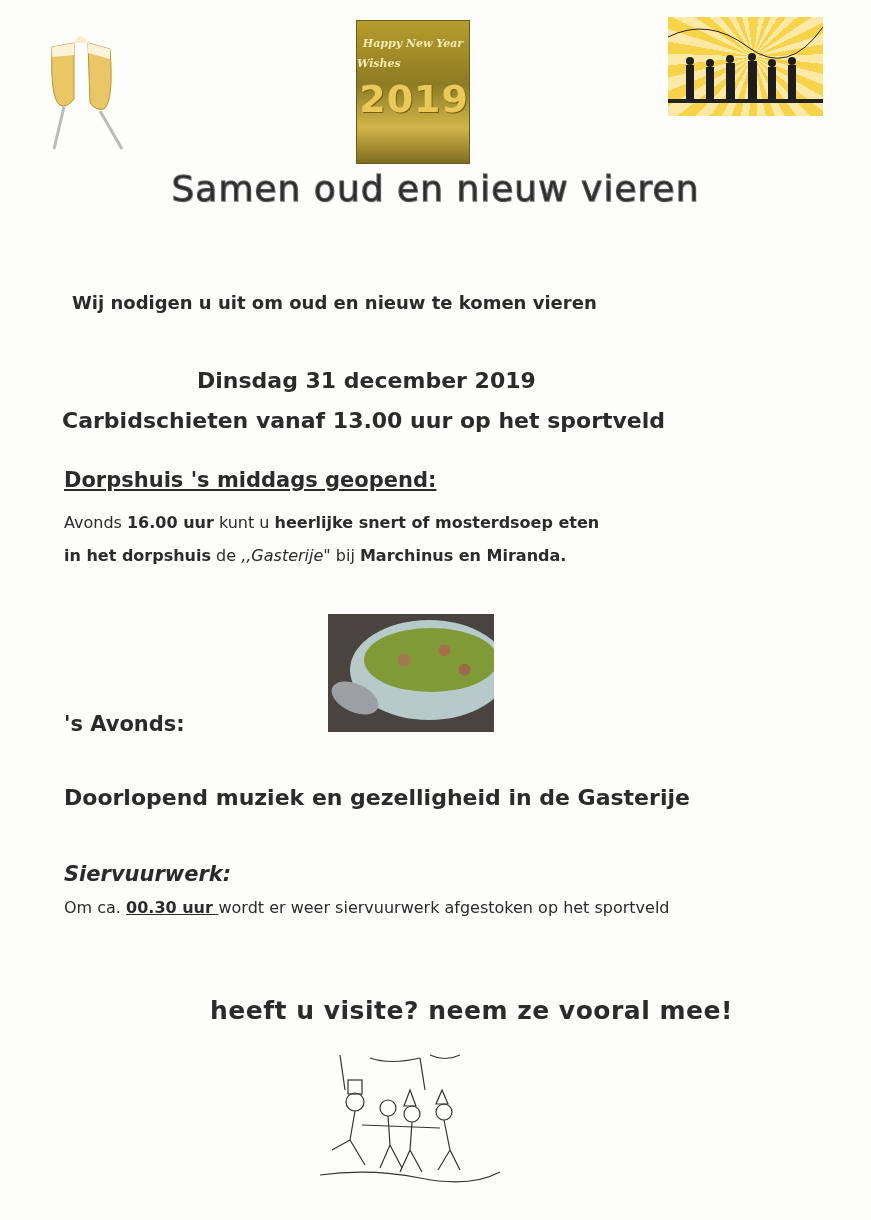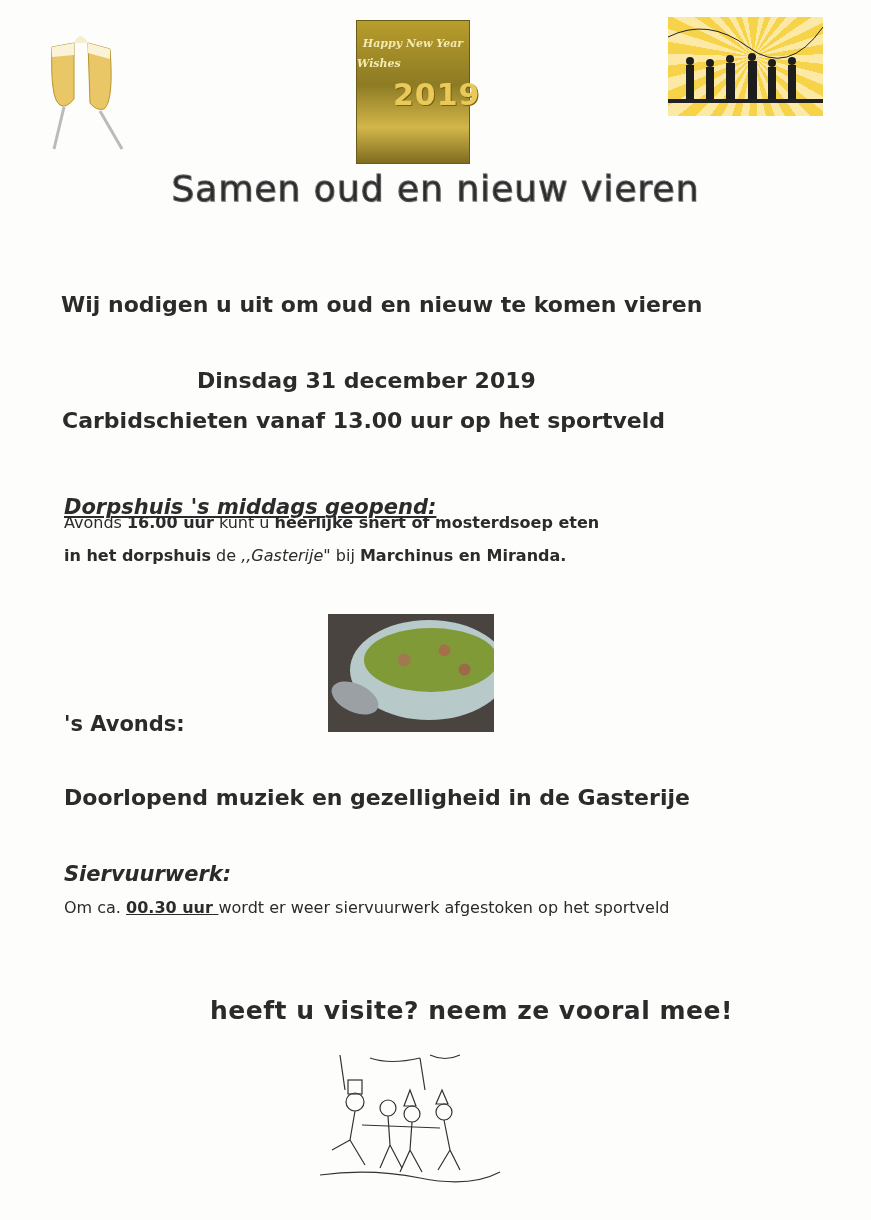--- a/index.html
+++ b/index.html
@@ -5,39 +5,39 @@
     * { box-sizing: border-box; margin: 0; padding: 0; }
     html, body { width: 871px; height: 1220px; background: #fdfdfc; overflow: hidden; }
     body { position: relative; font-family: "DejaVu Sans", sans-serif; color: #2b2b2b; }
     .abs { position: absolute; }
 
     
     .glasses { left: 44px; top: 25px; width: 92px; height: 126px; }
     .card2019 { left: 356px; top: 20px; width: 114px; height: 144px; background: linear-gradient(180deg,#b79d2c 0%,#8d7b24 45%,#d3b64a 75%,#7e6d1f 100%); border: 1px solid #6b5a1a; }
     .card2019 .t1 { position:absolute; left:0; right:0; top:16px; text-align:center; font-family:"DejaVu Serif",serif; font-style:italic; font-weight:bold; font-size:11px; color:#f3eab0; }
     .card2019 .t2 { position:absolute; left:0; right:0; top:36px; text-align:left; font-family:"DejaVu Serif",serif; font-style:italic; font-weight:bold; font-size:11px; color:#f3eab0; }
-    .card2019 .yr { position:absolute; left:0; right:0; top:56px; text-align:left; font-family:"DejaVu Sans",sans-serif; font-weight:bold; font-size:30px; letter-spacing:1px; color:#e8c95a; text-shadow:1px 1px 0 #7a5f10;padding-left:36px; }
+    .card2019 .yr { position:absolute; left:0; right:0; top:56px; text-align:right; font-family:"DejaVu Sans",sans-serif; font-weight:bold; font-size:38px; letter-spacing:1px; color:#e8c95a; text-shadow:1px 1px 0 #7a5f10; }
     .party { left: 668px; top: 17px; width: 155px; height: 99px; overflow: hidden; background: repeating-conic-gradient(from 0deg at 55% 40%, #f7d34a 0deg 8deg, #fbe9a5 8deg 16deg); }
     .party .floor { position:absolute; left:0; right:0; top:82px; height:4px; background:#222; }
 
     .soup { left: 328px; top: 614px; width: 166px; height: 118px; background:#4a4440; overflow:hidden; }
     .soup .bowl { position:absolute; left:22px; top:6px; width:158px; height:100px; border-radius:50%; background:#b7c9c9; }
     .soup .broth { position:absolute; left:36px; top:14px; width:134px; height:64px; border-radius:50%; background:radial-gradient(circle at 30% 50%, #a27850 6%, transparent 7%), radial-gradient(circle at 60% 35%, #a56f4a 6%, transparent 7%), radial-gradient(circle at 75% 65%, #9c6a48 5%, transparent 6%), #7f9a36; }
     .soup .spoon { position:absolute; left:2px; top:70px; width:50px; height:28px; border-radius:50%; background:#9aa0a4; transform:rotate(25deg); }
 
     .dancers { left: 310px; top: 1050px; width: 200px; height: 135px; }
 
     
     .title { left: 0; width: 871px; top: 168px; text-align: center; font-family: "DejaVu Sans", sans-serif; font-size: 36px; color: #2a2a2a; letter-spacing: 1px; -webkit-text-stroke: 1px #555; text-shadow: 0 0 2px #fff, 1px 1px 0 #bbb, -1px -1px 0 #ddd; }
 
     .txt { font-family: "DejaVu Sans", sans-serif; font-weight: bold; color: #2b2b2b; white-space: nowrap; }
-    .l1 { left: 61px; top: 292px; font-size: 22px; }
+    .l1 { left: 72px; top: 292px; font-size: 18px; }
     .l2 { left: 197px; top: 368px; font-size: 22px; }
     .l3 { left: 62px; top: 408px; font-size: 22px; }
-    .h4 { left: 64px; top: 495px; font-size: 21px; text-decoration: underline; font-style: italic; }
+    .h4 { left: 64px; top: 468px; font-size: 21px; text-decoration: underline; }
     .p1 { left: 64px; top: 513px; font-size: 16px; font-weight: normal; }
     .p2 { left: 64px; top: 546px; font-size: 16px; font-weight: normal; }
     .b { font-weight: bold; }
     .i { font-style: italic; }
     .h5 { left: 64px; top: 712px; font-size: 21px; }
     .l6 { left: 64px; top: 785px; font-size: 22px; }
     .h7 { left: 64px; top: 862px; font-size: 21px; font-style: italic; }
     .p3 { left: 64px; top: 898px; font-size: 16px; font-weight: normal; }
     .u { text-decoration: underline; font-weight: bold; margin-top: 48px; }
     .closing { left: 210px; top: 996px; font-size: 25px; letter-spacing: 0.5px; }

